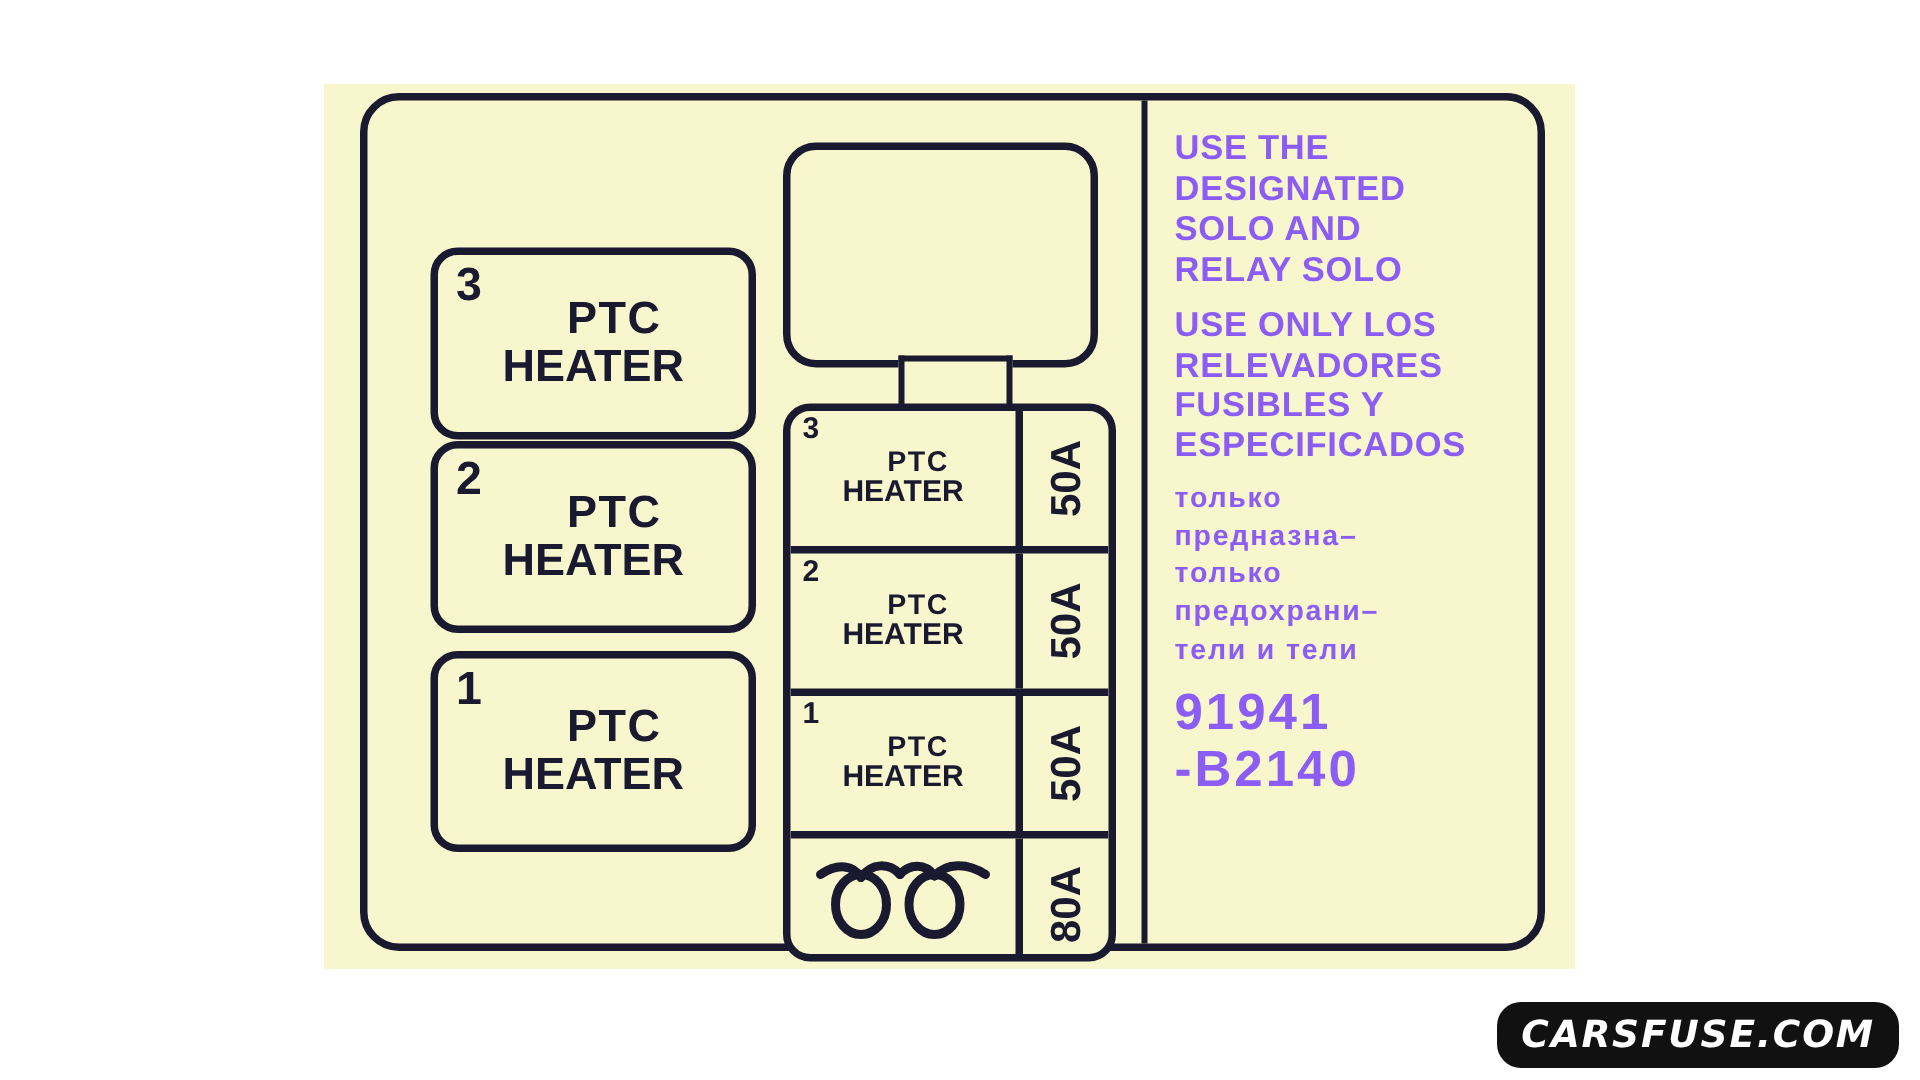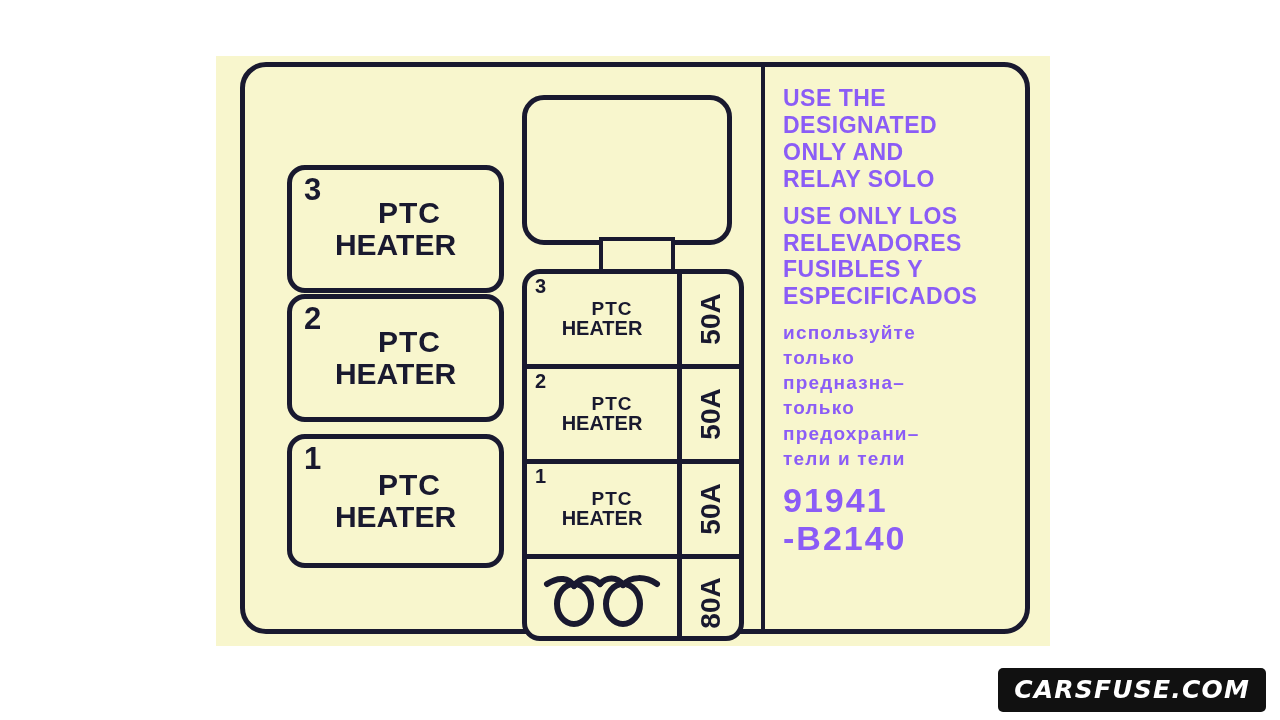--- a/index.html
+++ b/index.html
@@ -230,21 +230,21 @@
     margin-top: 2px;
   }
 
   
   #watermark {
     position: absolute;
     right: 14px;
     bottom: 8px;
     background: #111111;
     color: #ffffff;
-    border-radius: 5px;
+    border-radius: 16px;
     padding: 7px 16px 8px 16px;
     font-size: 25px;
     font-weight: 700;
     font-style: italic;
     letter-spacing: 1.2px;
     font-family: "DejaVu Sans", sans-serif;
   }
 </style>
 </head>
 <body>
@@ -333,33 +333,32 @@
         </div>
       </div>
 
     </div>
 
     <div id="notice-panel">
 
       <div class="notice-block notice-en">
         <div>USE THE</div>
         <div>DESIGNATED</div>
-        <div>ONLY AND</div>
+        <div>SOLO AND</div>
         <div>RELAY SOLO</div>
       </div>
 
       <div class="notice-block notice-es">
         <div>USE ONLY LOS</div>
         <div>RELEVADORES</div>
         <div>FUSIBLES Y</div>
         <div>ESPECIFICADOS</div>
       </div>
 
       <div class="notice-block notice-ru">
-        <div>используйте</div>
         <div>только</div>
         <div>предназна–</div>
         <div>только</div>
         <div>предохрани–</div>
         <div>тели и тели</div>
       </div>
 
       <div class="part-no">
         <div>91941</div>
         <div>-B2140</div>

